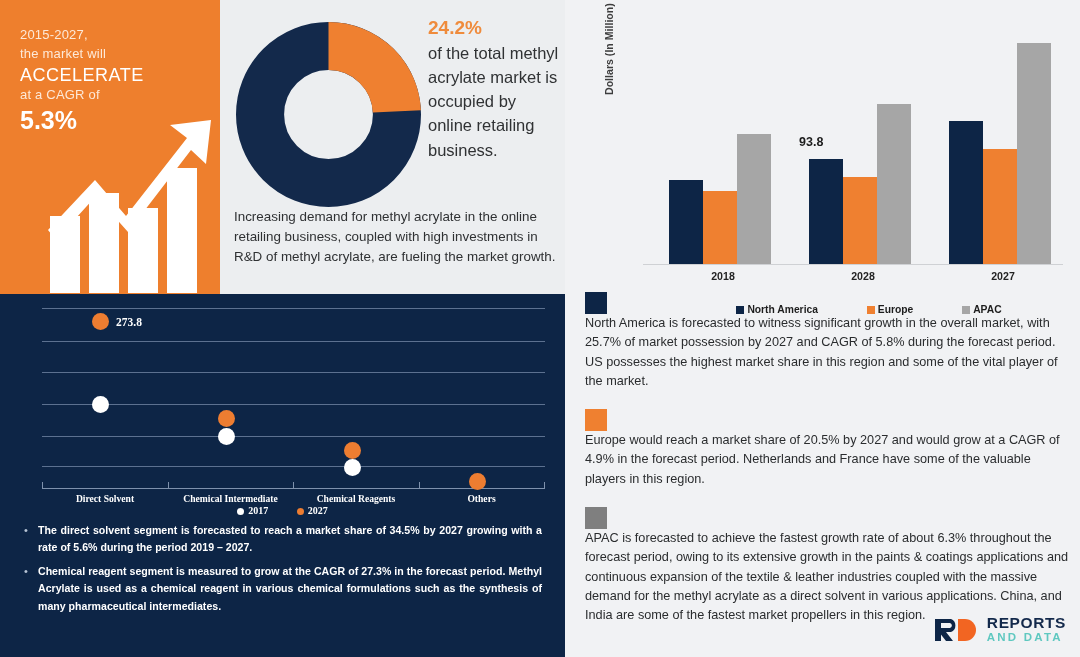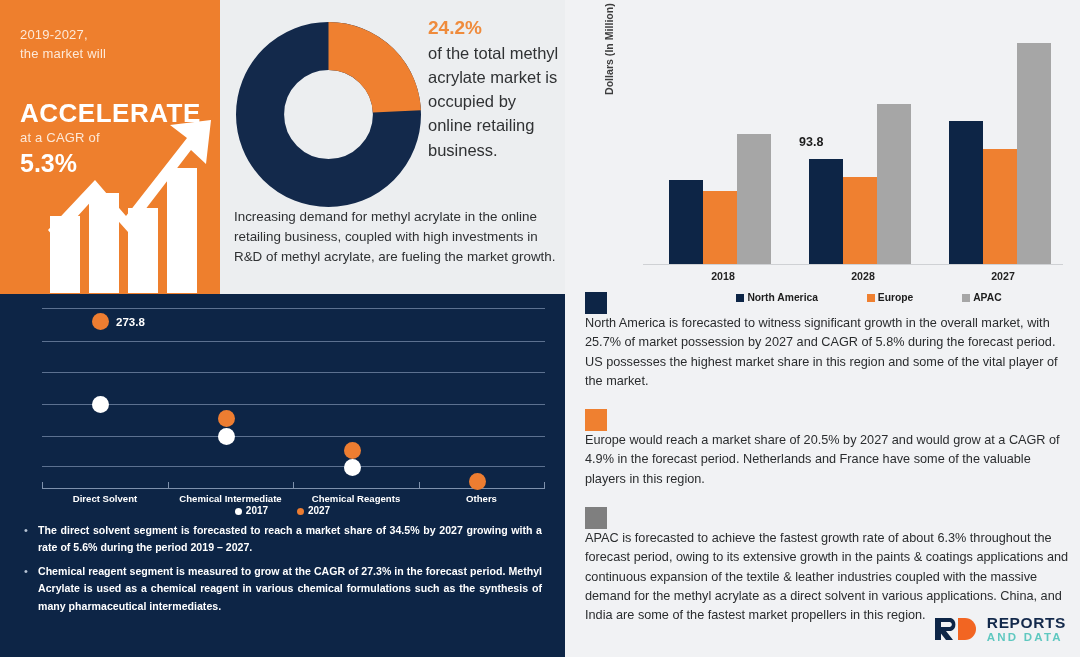--- a/index.html
+++ b/index.html
@@ -11,21 +11,21 @@
   }
   #page { position: relative; width: 1080px; height: 657px; background: #f2f3f5; }
 
   
   #accelerate-panel {
     position: absolute; left: 0; top: 0; width: 220px; height: 294px;
     background: #ee7f2d; color: #ffffff; overflow: hidden;
   }
   #accel-text { position: absolute; left: 20px; top: 26px; width: 190px; }
   .accel-small { font-size: 13px; line-height: 1.45; color: #fde9d8; letter-spacing: .2px; }
-  .accel-big { font-size: 26px; font-weight: bold; letter-spacing: .5px; line-height: 1.25; color:#fff;margin-top:33px; }
+  .accel-big { font-size: 18px; font-weight: normal; letter-spacing: .5px; line-height: 1.25; color:#fff; }
   .accel-cagr { font-size: 25px; font-weight: bold; line-height: 1.25; color:#fff; }
   #growth-icon { position: absolute; left: 48px; top: 120px; width: 170px; height: 175px; }
 
   
   #donut-panel {
     position: absolute; left: 220px; top: 0; width: 345px; height: 314px;
     background: #eceef0;
   }
   #donut-wrap { position: absolute; left: 16px; top: 22px; width: 185px; height: 185px; }
   #donut-svg { width: 185px; height: 185px; display:block; }
@@ -35,21 +35,21 @@
   #donut-para {
     position: absolute; left: 14px; top: 207px; width: 322px;
     font-size: 13.4px; line-height: 1.5; color: #2f3133;
   }
 
   
   #navy-panel {
     position: absolute; left: 0; top: 294px; width: 565px; height: 363px;
     background: #0d2546; color: #ffffff;
   }
-  #dotplot { position: absolute; left: 20px; top: 6px; width: 525px; height: 198px; }
+  #dotplot { position: absolute; left: 20px; top: 6px; width: 525px; height: 198px; font-family: Liberation Serif, serif; }
   .grid-line { position: absolute; left: 22px; width: 503px; height: 1px; background: #5c7190; }
   .axis-line { position: absolute; left: 22px; width: 503px; height: 1px; background: #7e91ac; }
   .axis-tick { position: absolute; width: 1px; height: 7px; background: #7e91ac; }
   .dot { position: absolute; width: 17px; height: 17px; border-radius: 50%; }
   .dot.y2017 { background: #ffffff; }
   .dot.y2027 { background: #ed7d31; }
   .dot-label { position: absolute; font-size: 11.5px; font-weight: bold; color: #ffffff; white-space: nowrap; }
   .cat-label { position: absolute; font-size: 9.6px; font-weight: bold; color: #ffffff; text-align: center; white-space: nowrap; }
   #dp-legend { position: absolute; left: 0; top: 205px; width: 525px; text-align: center; font-size: 10px; font-weight: bold; }
   .lg-item { display: inline-block; margin: 0 13px; color:#fff; }
@@ -73,43 +73,43 @@
   }
   #plot { position: absolute; left: 48px; top: 10px; width: 420px; height: 235px; }
   #baseline { position: absolute; left: 0; bottom: 0; width: 420px; height: 1px; background: #cfd1d4; }
   .bar { position: absolute; bottom: 1px; }
   .bar.na { background: #0d2546; }
   .bar.eu { background: #ef8030; }
   .bar.ap { background: #a6a6a6; }
   .bar-value { position: absolute; font-size: 12.5px; font-weight: bold; color: #1d1d1d; white-space: nowrap; }
   .x-tick-label { position: absolute; font-size: 10.6px; font-weight: bold; color: #232323; text-align: center; white-space: nowrap; }
   #bar-legend { position: absolute; left: 48px; top: 272px; width: 420px; text-align: center; font-size: 10.3px; font-weight: bold; color: #1d1d1d; }
-  .blg { display: inline-block; margin: 0 7px; padding-left: 32px; }
+  .blg { display: inline-block; margin: 12px 7px; padding-left: 32px; }
   .blg-sq { display: inline-block; width: 8px; height: 8px; margin-right: 3px; vertical-align: middle; }
 
   #region-blocks { position: absolute; left: 20px; top: 290px; width: 490px; }
   .region-row { display: flex; margin-bottom: 16px; flex-direction: column; }
   .region-swatch { width: 22px; height: 22px; flex: none; margin-right: 12px; margin-top: 2px; }
   .region-text { font-size: 12.7px; line-height: 1.52; color: #2a2c2e; }
 
   
-  #logo { position: absolute; right: 14px; bottom: 14px; display: flex; align-items: center; }
+  #logo { position: absolute; right: 14px; bottom: 14px; display: flex; align-items: flex-end; }
   #logo-mark { width: 48px; height: 26px; margin-right: 5px; }
   #logo-words { line-height: 1; }
   .logo-l1 { font-size: 15.5px; font-weight: bold; color: #13294b; letter-spacing: .6px; }
   .logo-l2 { font-size: 11.5px; font-weight: bold; color: #5fc8c0; letter-spacing: 2.2px; margin-top: 1px; }
 </style>
 </head>
 <body>
 
 <div id="page">
 
   <div id="accelerate-panel">
     <div id="accel-text">
-      <div class="accel-small">2019-2027,</div>
+      <div class="accel-small">2015-2027,</div>
       <div class="accel-small">the market will</div>
       <div class="accel-big">ACCELERATE</div>
       <div class="accel-small">at a CAGR of</div>
       <div class="accel-cagr">5.3%</div>
     </div>
     <svg id="growth-icon" viewBox="0 0 170 175">
       <g fill="#ffffff">
         <rect x="2" y="96" width="30" height="77"></rect>
         <rect x="41" y="73" width="30" height="100"></rect>
         <rect x="80" y="88" width="30" height="85"></rect>

